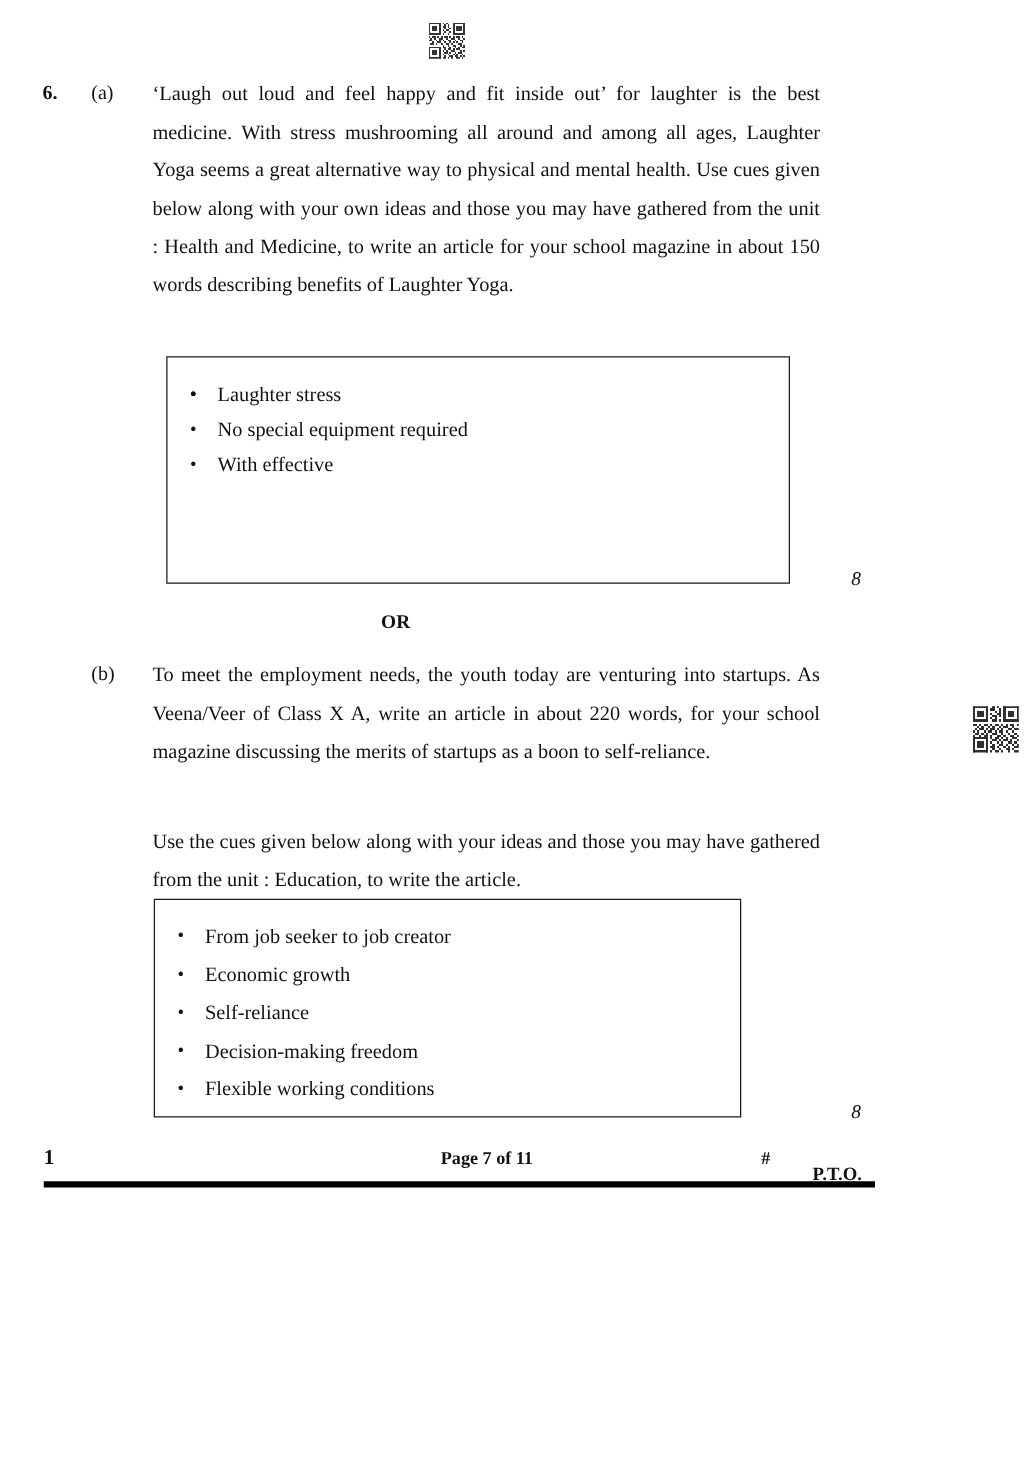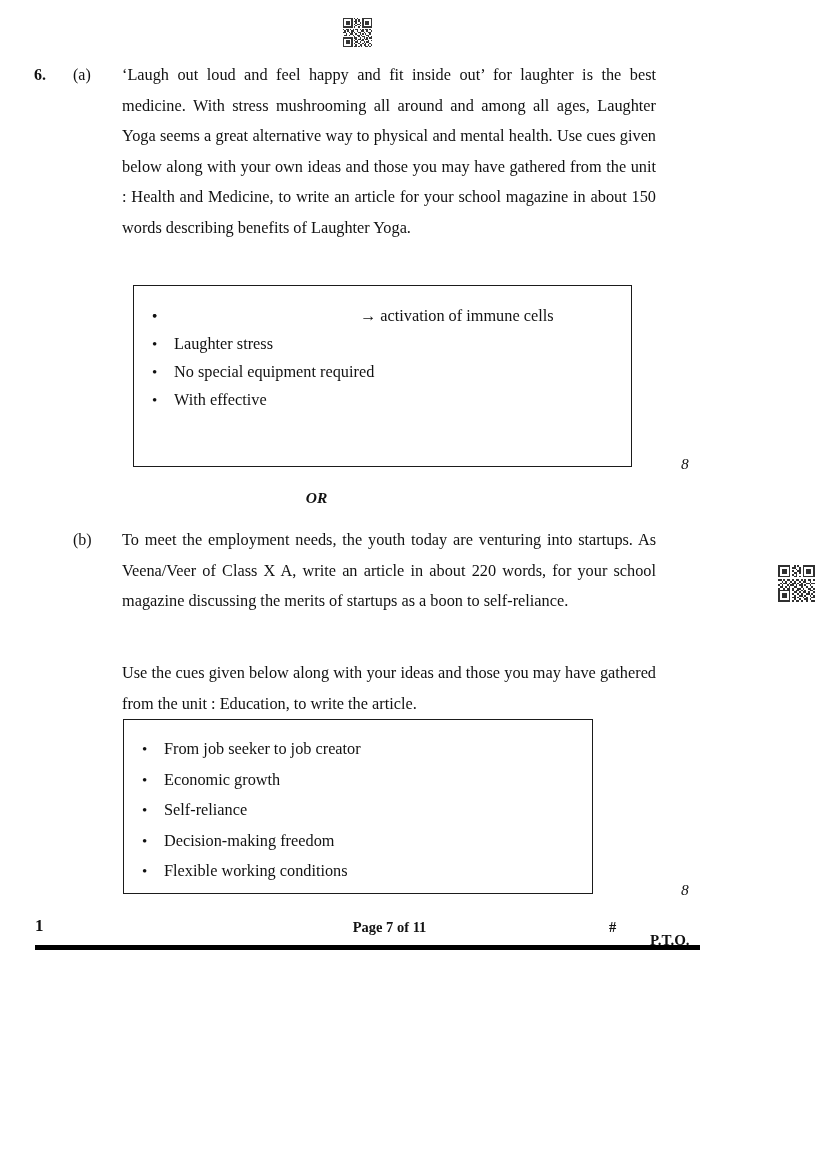--- a/index.html
+++ b/index.html
@@ -395,40 +395,39 @@
   <div class="q-body">‘Laugh out loud and feel happy and fit inside out’ for laughter is the best medicine. With stress mushrooming all around and among all ages, Laughter Yoga seems a great alternative way to physical and mental health. Use cues given below along with your own ideas and those you may have gathered from the unit : Health and Medicine, to write an article for your school magazine in about 150 words describing benefits of Laughter Yoga.</div>
 </div>
 
 <div class="cue-box" style="left:133px; top:285px; width:499px; height:182px;">
   <ul class="cue-list" style="margin-top:16px;">
     <li class="cue-item">
       <span class="bullet">•</span>
     </li>
     <li class="cue-item">
       <span class="bullet">•</span>
-      <span class="cue-sub">→ activation of immune cells</span>
     </li>
     <li class="cue-item">
       <span class="bullet">•</span>
       <span>Laughter stress</span>
     </li>
     <li class="cue-item">
       <span class="bullet">•</span>
       <span>No special equipment required</span>
     </li>
     <li class="cue-item">
       <span class="bullet">•</span>
       <span>With effective</span>
     </li>
   </ul>
 </div>
 
 <span class="mark" style="top:455px;">8</span>
 
-<div id="or-separator" style="top:489px;font-style:italic;">OR</div>
+<div id="or-separator" style="top:489px;">OR</div>
 
 <div class="q-row" style="top:525px;">
   <span class="q-part">(b)</span>
   <div class="q-body">To meet the employment needs, the youth today are venturing into startups. As Veena/Veer of Class X A, write an article in about 220 words, for your school magazine discussing the merits of startups as a boon to self-reliance.</div>
 </div>
 
 <div class="q-row" style="top:658px;">
   <div class="q-body">Use the cues given below along with your ideas and those you may have gathered from the unit : Education, to write the article.</div>
 </div>
 

